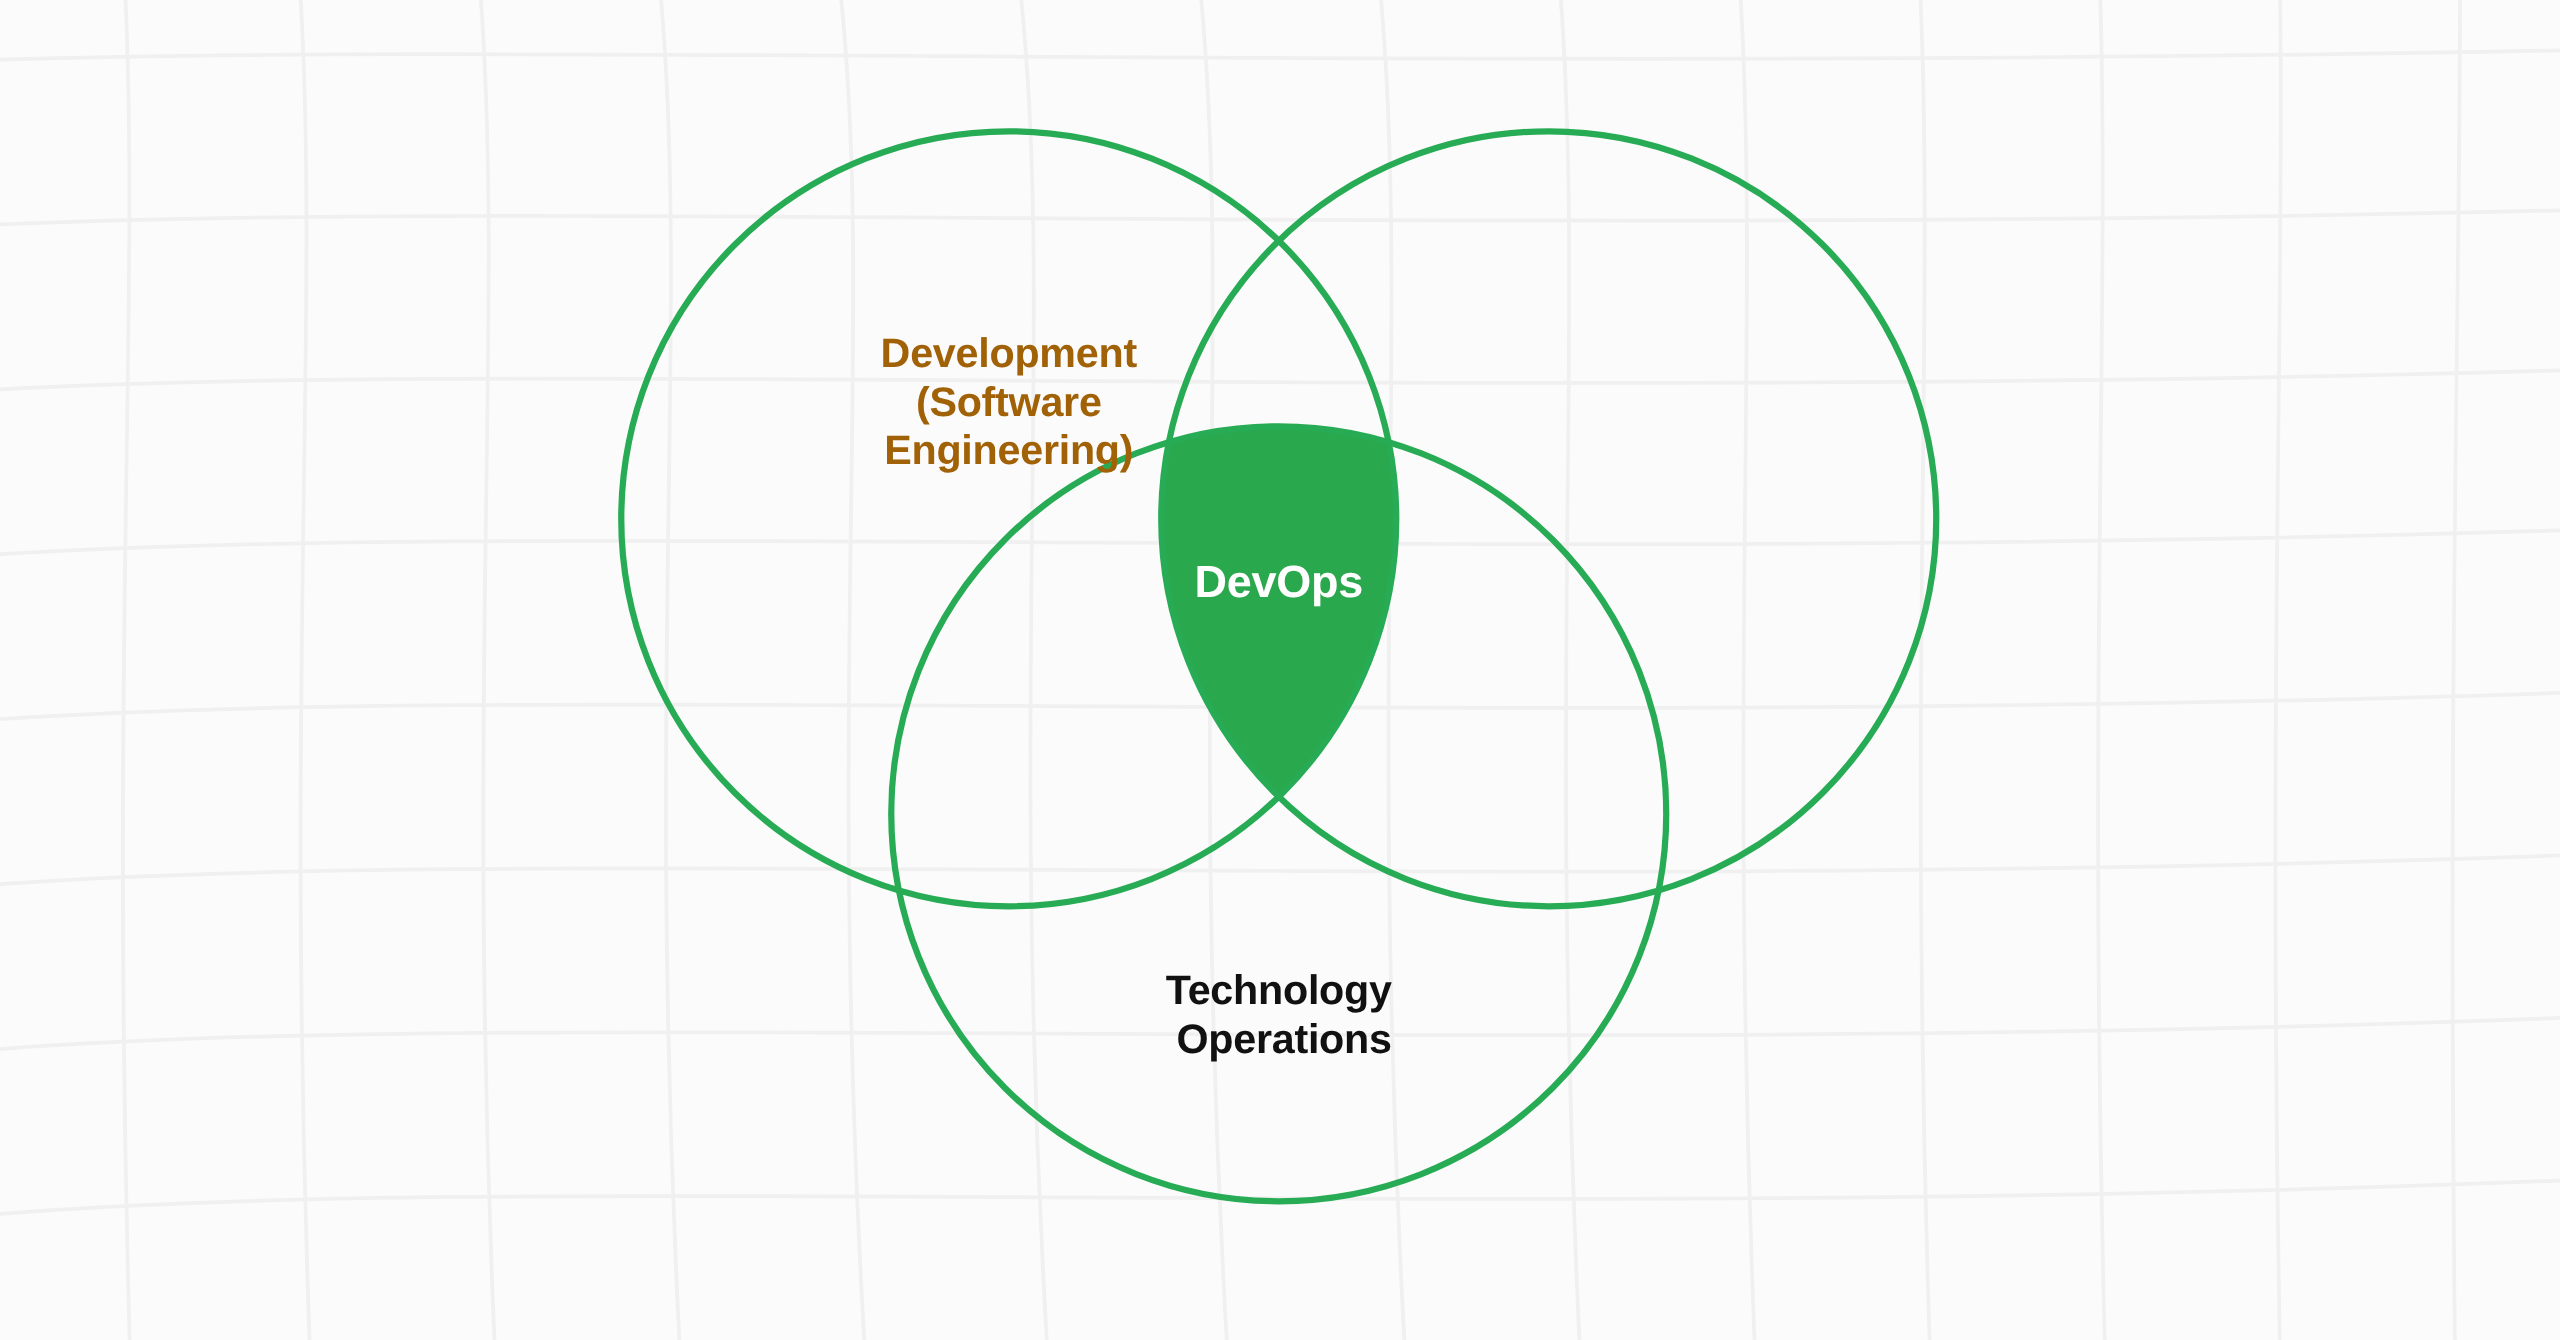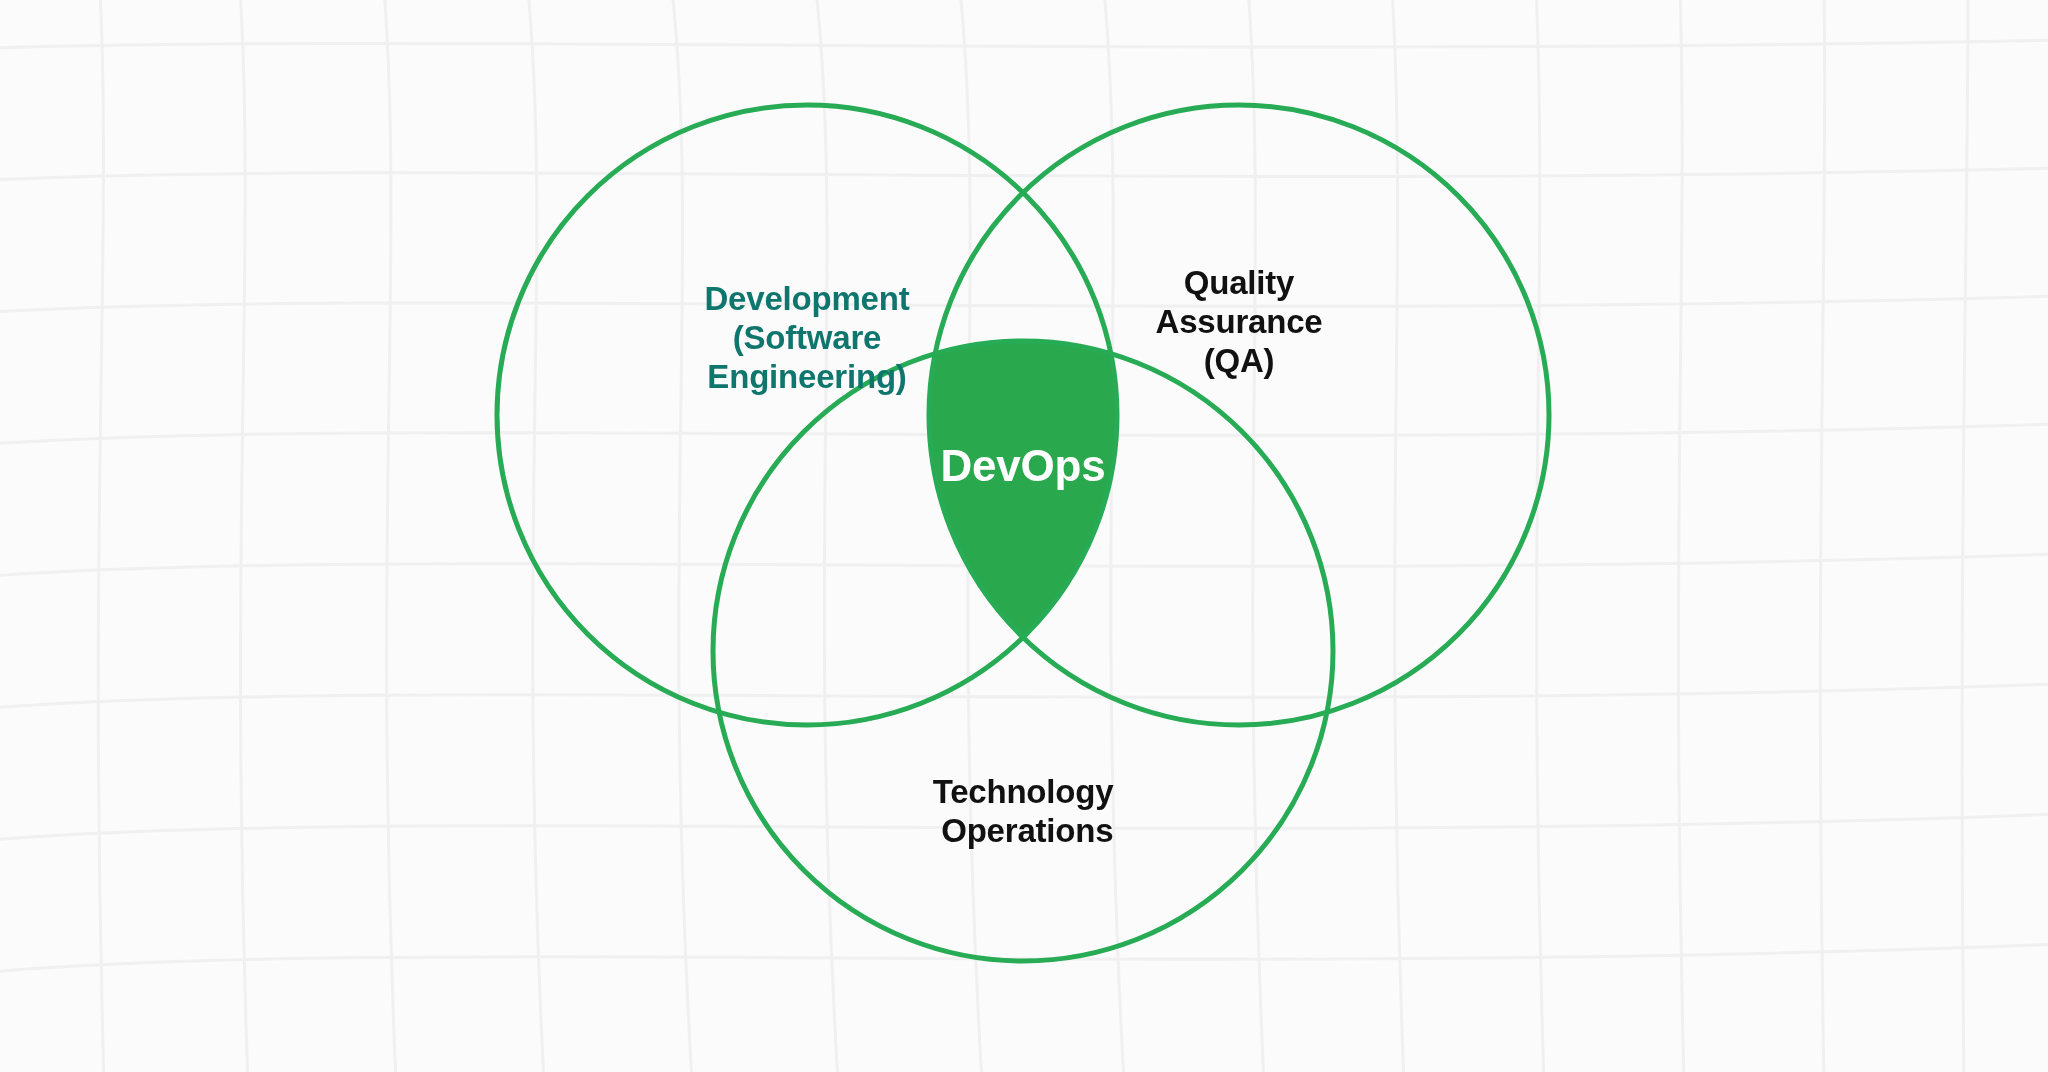--- a/index.html
+++ b/index.html
@@ -55,21 +55,21 @@
     letter-spacing: -0.2px;
     white-space: pre-line;
     pointer-events: auto;
   }
 
   .venn-label.set-label {
     font-size: 33px;
   }
 
   .venn-label.intersection-label {
-    font-size: 44px;
+    font-size: 36px;
     color: #ffffff;
   }
 
   #label-development { left: 807px;  top: 322px; }
   #label-qa          { left: 1239px; top: 322px; }
   #label-techops     { left: 1023px; top: 812px; }
   #label-devops      { left: 1023px; top: 466px; }
 </style>
 </head>
 <body>
@@ -118,27 +118,24 @@
     <g clip-path="url(#clip-qa)">
       <circle id="fill-techops" cx="1023" cy="651" r="310" fill="#2aa84e"></circle>
     </g>
 
     <circle id="circle-development" cx="807" cy="415" r="310" fill="none" stroke="#27ab55" stroke-width="5"></circle>
     <circle id="circle-qa" cx="1239" cy="415" r="310" fill="none" stroke="#27ab55" stroke-width="5"></circle>
     <circle id="circle-techops" cx="1023" cy="651" r="310" fill="none" stroke="#27ab55" stroke-width="5"></circle>
   </svg>
 
   <div class="label-layer">
-    <div id="label-development" class="venn-label set-label" style="color: #0f766e; left: 807px; top: 322px; margin-top: 16px;">Development
+    <div id="label-development" class="venn-label set-label" style="color: #a16207; left: 807px; top: 322px;">Development
 (Software
 Engineering)</div>
 
-    <div id="label-qa" class="venn-label set-label" style="color: rgb(17, 17, 17); left: 1239px; top: 322px;">Quality
-Assurance
-(QA)</div>
 
     <div id="label-techops" class="venn-label set-label" style="color: rgb(17, 17, 17); left: 1023px; top: 812px; text-align: right;">Technology
 Operations</div>
 
     <div id="label-devops" class="venn-label intersection-label" style="color: rgb(255, 255, 255); left: 1023px; top: 466px;">DevOps</div>
   </div>
 
 </div>
 
 </body></html>

